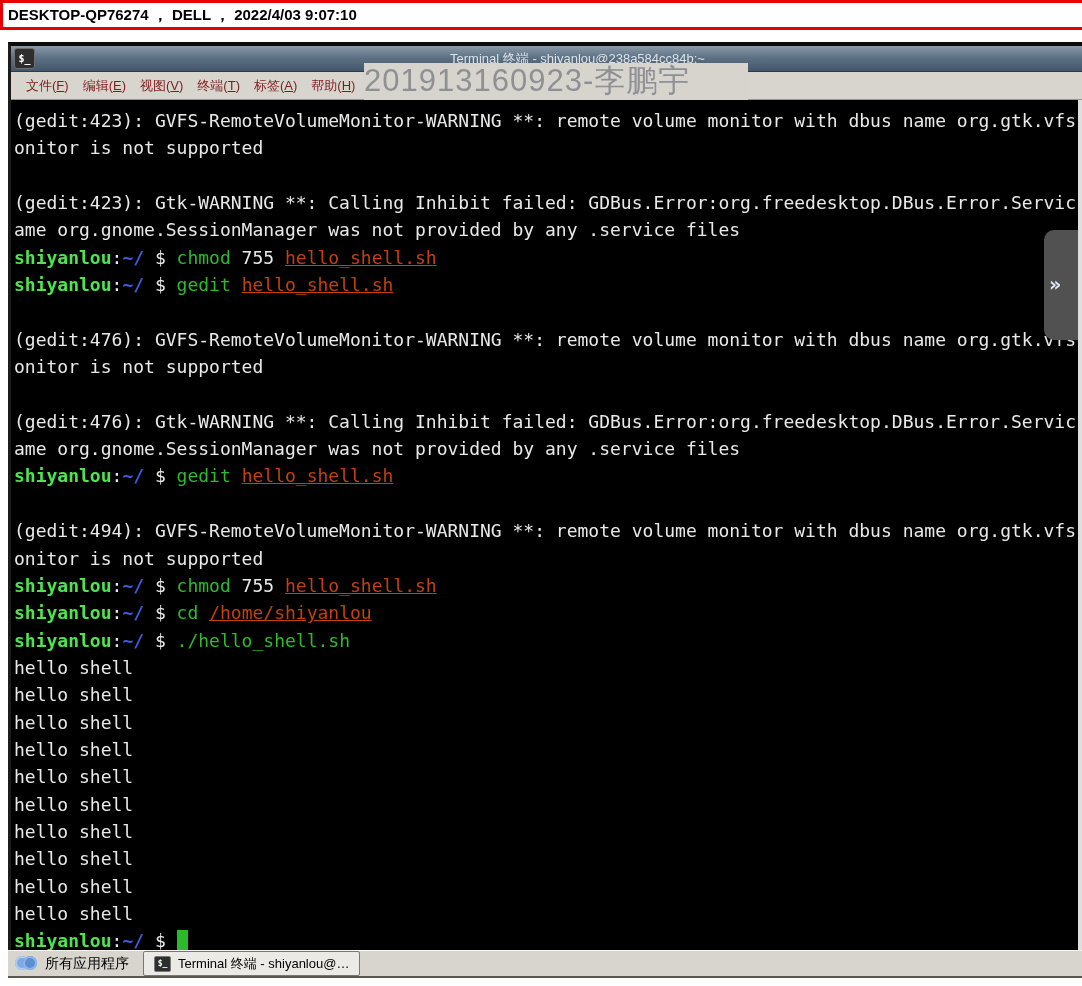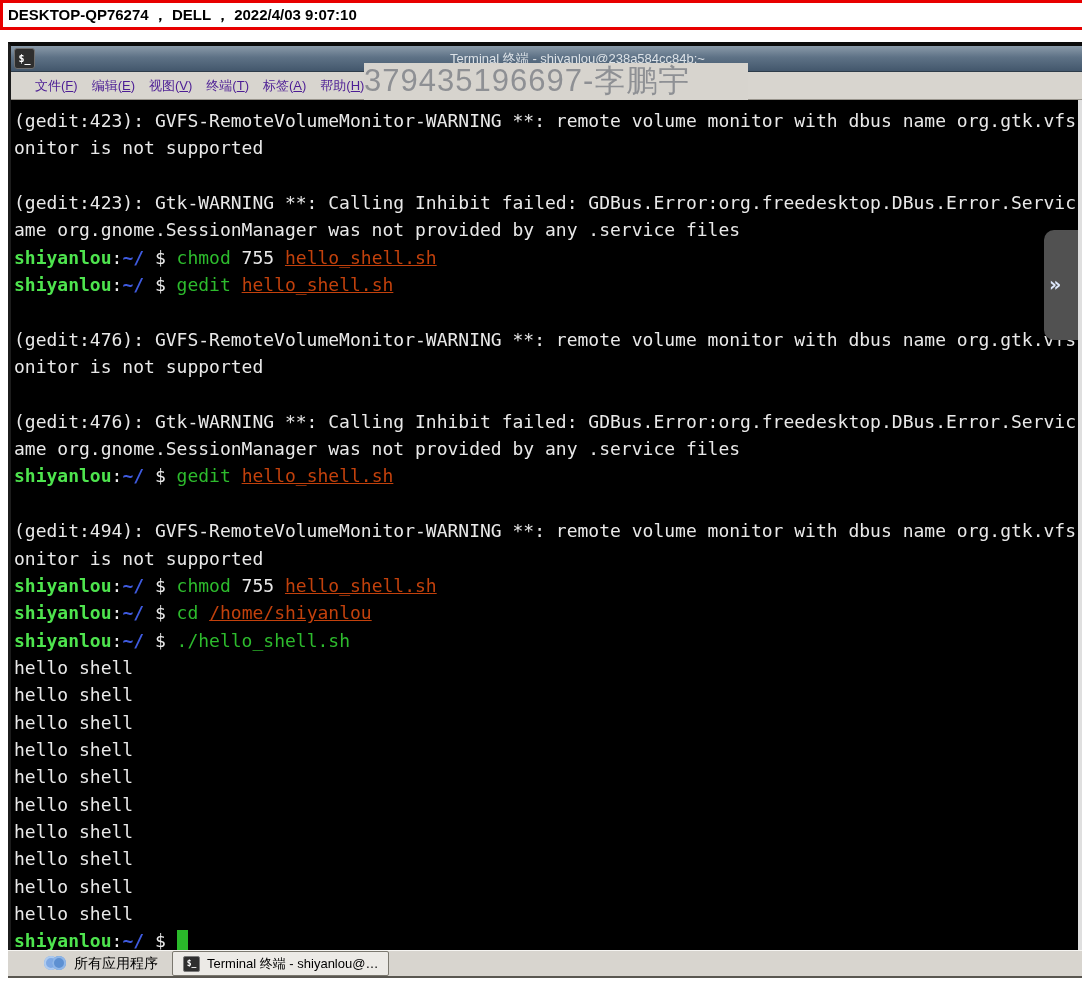--- a/index.html
+++ b/index.html
@@ -35,22 +35,22 @@
     color:#fff; font:bold 10px "DejaVu Sans Mono", monospace;
     display:flex; align-items:center; justify-content:center;
   }
   .title-text {
     width:100%; text-align:center; line-height:25px;
     color:#dce2e7; font-size:13px; transform:translateX(31px);
     white-space:nowrap;
   }
   .menubar {
     height:28px; background:#d8d5cf; border-bottom:1px solid #99958d;
-    display:flex; align-items:center; padding-left:17px;
-    font-size:13px; color:#4c1d95;
+    display:flex; align-items:center; padding-left:8px;
+    font-size:13px; color:#7f1d1d;
   }
   .menu-item { padding:0 7px; cursor:default; }
   .menu-item u { text-decoration:underline; }
 
   
   .terminal {
     position:absolute; left:0; top:54px; right:0; bottom:0;
     background:#000; overflow:hidden;
     font:18px/27.35px "DejaVu Sans Mono", monospace;
     color:#e9e9e9; white-space:pre;
@@ -85,21 +85,21 @@
     font-size:31px; line-height:36px; letter-spacing:1px;
     white-space:nowrap; overflow:hidden;
   }
 
   
   .taskbar {
     position:absolute; left:8px; top:950px; width:1074px; height:28px;
     background:#d8d5cf; border-top:1px solid #f6f5f2; border-bottom:2px solid #5a5751;
     display:flex; align-items:center; font-size:14px; color:#000;
   }
-  .all-apps { display:flex; align-items:center; gap:7px; padding:0 12px 0 7px; height:100%;margin-left:29px; }
+  .all-apps { display:flex; align-items:center; gap:7px; padding:0 12px 0 7px; height:100%; }
   .venn { position:relative; width:23px; height:15px; }
   .venn span {
     position:absolute; top:0; width:14px; height:14px; border-radius:50%;
   }
   .venn .c1 { left:0; background:#7fa9e4; box-shadow:inset 0 0 0 2px #aecbf0; }
   .venn .c2 { left:8px; background:#5d90d2; box-shadow:inset 0 0 0 2px #8fb6e8; }
   .task-button {
     display:flex; align-items:center; gap:7px; height:25px;
     background:#eceae6; border:1px solid #7b786f; border-radius:2px;
     padding:0 10px; font-size:13px; margin-left:2px;
@@ -133,21 +133,21 @@
   <div class="terminal">
     <div class="term-lines"><div class="term-line"><span class="seg-plain">(gedit:423): GVFS-RemoteVolumeMonitor-WARNING **: remote volume monitor with dbus name org.gtk.vfs</span></div><div class="term-line"><span class="seg-plain">onitor is not supported</span></div><div class="term-line"> </div><div class="term-line"><span class="seg-plain">(gedit:423): Gtk-WARNING **: Calling Inhibit failed: GDBus.Error:org.freedesktop.DBus.Error.Servic</span></div><div class="term-line"><span class="seg-plain">ame org.gnome.SessionManager was not provided by any .service files</span></div><div class="term-line"><span class="seg-user">shiyanlou</span><span class="seg-plain">:</span><span class="seg-path">~/</span><span class="seg-plain"> $ </span><span class="seg-cmd">chmod</span><span class="seg-plain"> 755 </span><span class="seg-file">hello_shell.sh</span></div><div class="term-line"><span class="seg-user">shiyanlou</span><span class="seg-plain">:</span><span class="seg-path">~/</span><span class="seg-plain"> $ </span><span class="seg-cmd">gedit</span><span class="seg-plain"> </span><span class="seg-file">hello_shell.sh</span></div><div class="term-line"> </div><div class="term-line"><span class="seg-plain">(gedit:476): GVFS-RemoteVolumeMonitor-WARNING **: remote volume monitor with dbus name org.gtk.vfs</span></div><div class="term-line"><span class="seg-plain">onitor is not supported</span></div><div class="term-line"> </div><div class="term-line"><span class="seg-plain">(gedit:476): Gtk-WARNING **: Calling Inhibit failed: GDBus.Error:org.freedesktop.DBus.Error.Servic</span></div><div class="term-line"><span class="seg-plain">ame org.gnome.SessionManager was not provided by any .service files</span></div><div class="term-line"><span class="seg-user">shiyanlou</span><span class="seg-plain">:</span><span class="seg-path">~/</span><span class="seg-plain"> $ </span><span class="seg-cmd">gedit</span><span class="seg-plain"> </span><span class="seg-file">hello_shell.sh</span></div><div class="term-line"> </div><div class="term-line"><span class="seg-plain">(gedit:494): GVFS-RemoteVolumeMonitor-WARNING **: remote volume monitor with dbus name org.gtk.vfs</span></div><div class="term-line"><span class="seg-plain">onitor is not supported</span></div><div class="term-line"><span class="seg-user">shiyanlou</span><span class="seg-plain">:</span><span class="seg-path">~/</span><span class="seg-plain"> $ </span><span class="seg-cmd">chmod</span><span class="seg-plain"> 755 </span><span class="seg-file">hello_shell.sh</span></div><div class="term-line"><span class="seg-user">shiyanlou</span><span class="seg-plain">:</span><span class="seg-path">~/</span><span class="seg-plain"> $ </span><span class="seg-cmd">cd</span><span class="seg-plain"> </span><span class="seg-file">/home/shiyanlou</span></div><div class="term-line"><span class="seg-user">shiyanlou</span><span class="seg-plain">:</span><span class="seg-path">~/</span><span class="seg-plain"> $ </span><span class="seg-cmd">./hello_shell.sh</span></div><div class="term-line"><span class="seg-plain">hello shell</span></div><div class="term-line"><span class="seg-plain">hello shell</span></div><div class="term-line"><span class="seg-plain">hello shell</span></div><div class="term-line"><span class="seg-plain">hello shell</span></div><div class="term-line"><span class="seg-plain">hello shell</span></div><div class="term-line"><span class="seg-plain">hello shell</span></div><div class="term-line"><span class="seg-plain">hello shell</span></div><div class="term-line"><span class="seg-plain">hello shell</span></div><div class="term-line"><span class="seg-plain">hello shell</span></div><div class="term-line"><span class="seg-plain">hello shell</span></div><div class="term-line"><span class="seg-user">shiyanlou</span><span class="seg-plain">:</span><span class="seg-path">~/</span><span class="seg-plain"> $ </span><span class="seg-cursor"> </span></div></div>
     <div class="scroll-strip"></div>
     <div class="panel-tab">
       <span>»</span>
     </div>
   </div>
 </div>
 
 <div class="watermark">
-  <span>379435196697-李鹏宇</span>
+  <span>201913160923-李鹏宇</span>
 </div>
 
 <div class="taskbar">
   <div class="all-apps">
     <span class="venn">
         <span class="c1"></span>
         <span class="c2"></span>
       </span>
     <span>所有应用程序</span>
   </div>

